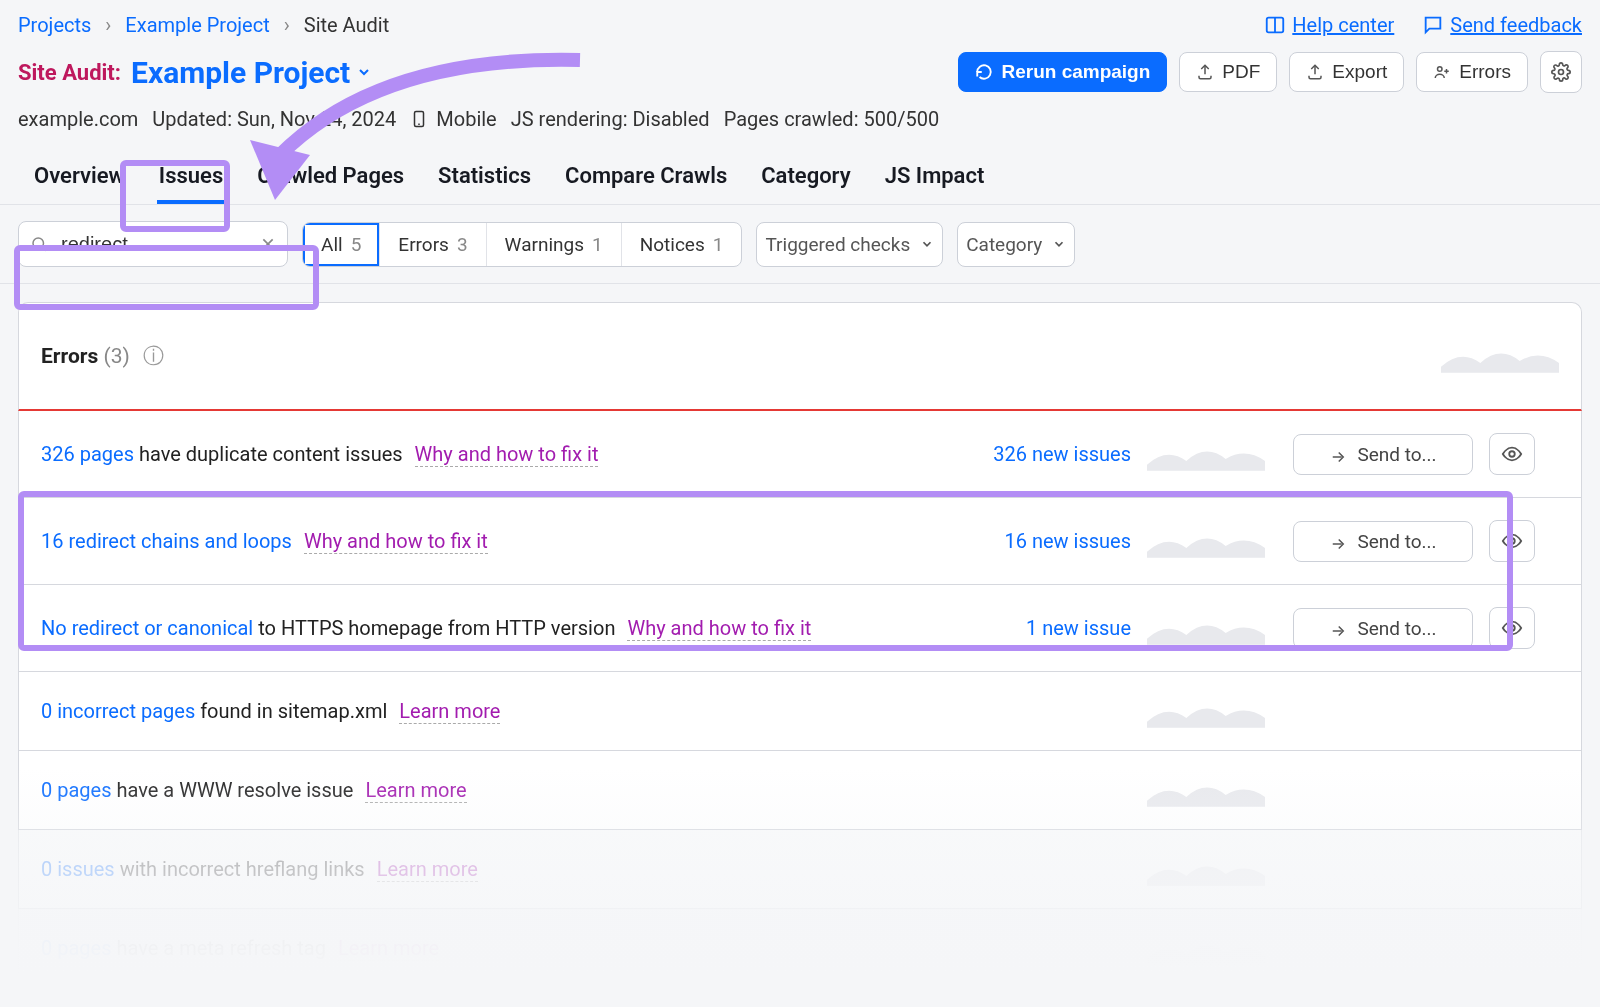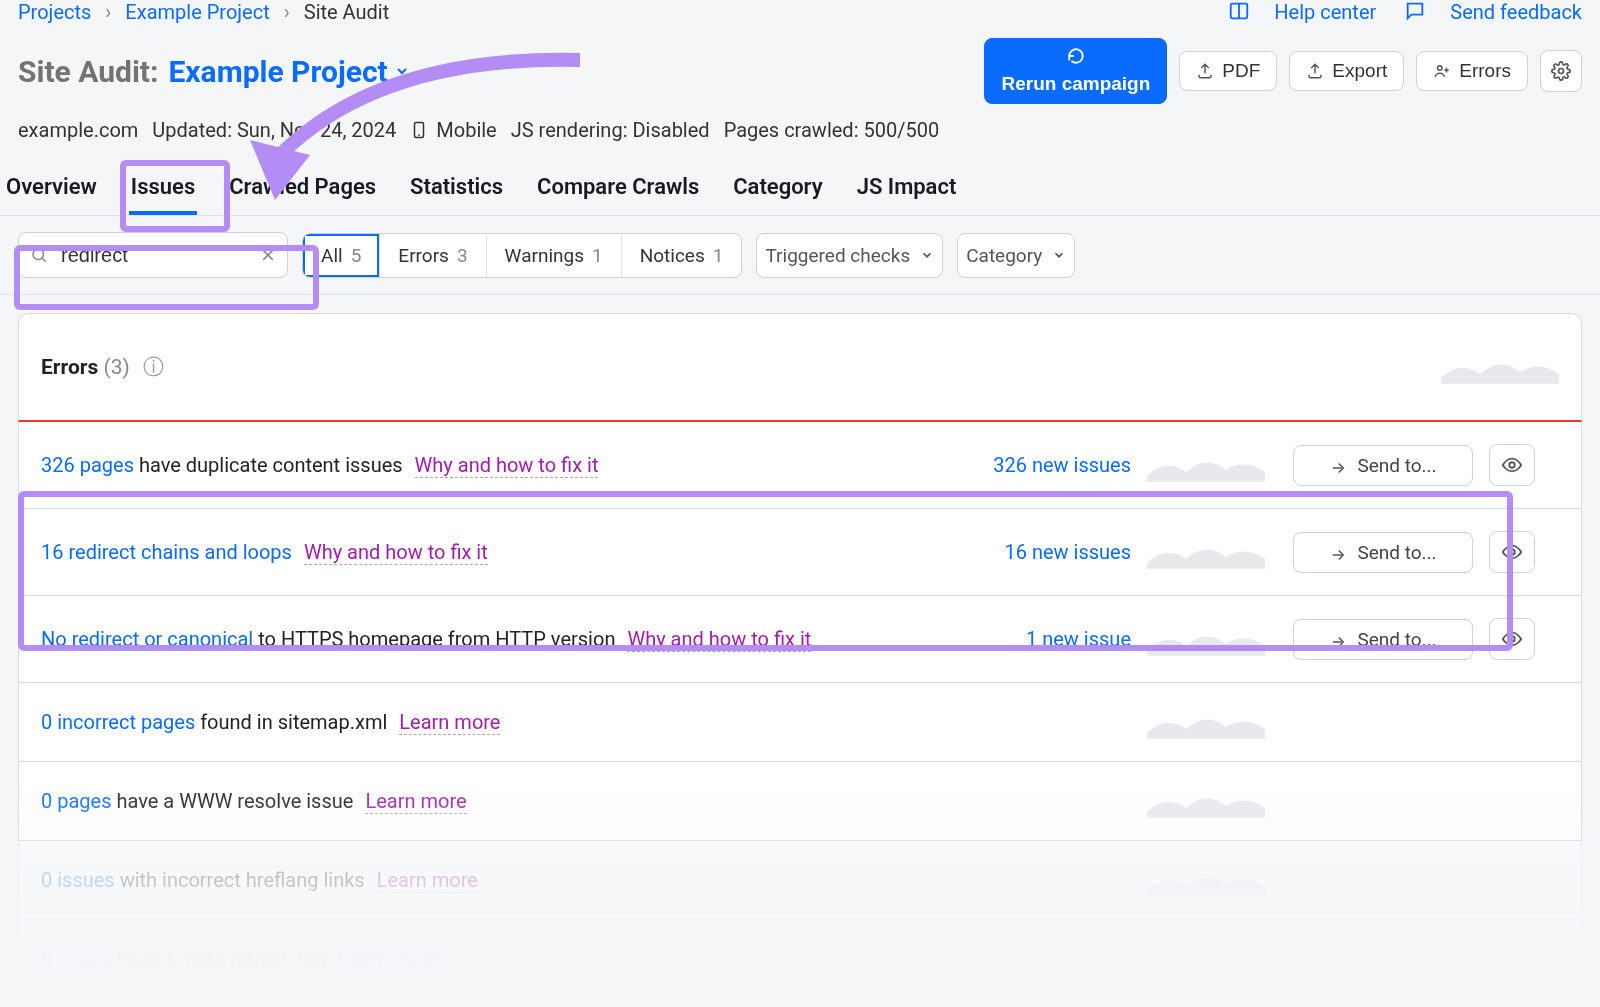--- a/index.html
+++ b/index.html
@@ -8,61 +8,61 @@
     background: #f5f6f8;
     color: #222;
     font-size: 18px;
     width: 1600px;
   }
   a { color: #0a6cff; text-decoration: none; }
   .topbar {
     display: flex;
     justify-content: space-between;
     align-items: center;
-    padding: 0 18px 10px 18px;
+    padding: 13px 18px 10px 18px;
   }
   .breadcrumb {
     display: flex;
     align-items: center;
     gap: 14px;
     font-size: 20px;
     color: #333;
   }
   .breadcrumb .chev { color: #888; }
   .top-links { display: flex; gap: 28px; font-size: 20px; color: #0a6cff; }
-  .top-links .link { display: inline-flex; gap: 24px; cursor: pointer; }
+  .top-links .link { display: inline-flex; align-items: center; gap: 6px; cursor: pointer; text-decoration: underline; }
   .title-row {
     display: flex;
     justify-content: space-between;
     align-items: center;
     padding: 4px 18px 10px 18px;
   }
   .title-left { display: flex; align-items: center; gap: 10px; }
-  .page-title { font-size: 30px; font-weight: 700; color: #737373; }
+  .page-title { font-size: 22px; font-weight: 700; color: #be185d; }
   .project-link { font-size: 30px; font-weight: 700; color: #0a6cff; display: inline-flex; align-items: center; gap: 6px; cursor: pointer;}
   .title-actions { display: flex; align-items: center; gap: 12px; }
   .btn {
     display: inline-flex; align-items: center; gap: 8px;
     padding: 8px 16px; border-radius: 8px; font-size: 19px;
     border: 1px solid #ccd0d8; background: #fff; color: #333; cursor: pointer;
     font-weight: 500;
   }
-  .btn-primary { background: #0a6cff; border-color: #0a6cff; color: #fff; font-weight: 600; flex-direction: column;}
+  .btn-primary { background: #0a6cff; border-color: #0a6cff; color: #fff; font-weight: 600;}
   .icon-btn {
     width: 42px; height: 42px; display: inline-flex; align-items: center; justify-content: center;
     border: 1px solid #ccd0d8; border-radius: 8px; background: #fff; cursor: pointer;
   }
   .meta-row {
     display: flex; align-items: center; gap: 14px;
     padding: 4px 18px 16px 18px;
     font-size: 20px; color: #333;
   }
   .meta-row .meta-item { display: inline-flex; align-items: center; gap: 8px; }
   .tabs {
-    display: flex; gap: 30px; padding: 6px 18px 0 4px;
+    display: flex; gap: 30px; padding: 6px 18px 0 32px;
     font-size: 22px; font-weight: 600; color: #171a22;
     border-bottom: 1px solid #e1e3e8;
   }
   .tab { padding: 10px 2px 16px 2px; cursor: pointer; position: relative;}
   .tab.active { color: #171a22; }
   .tab.active::after {
     content: ""; position: absolute; bottom: 0; left: 0; right: 0;
     height: 4px; background: #0a6cff;
   }
   .filter-row {

